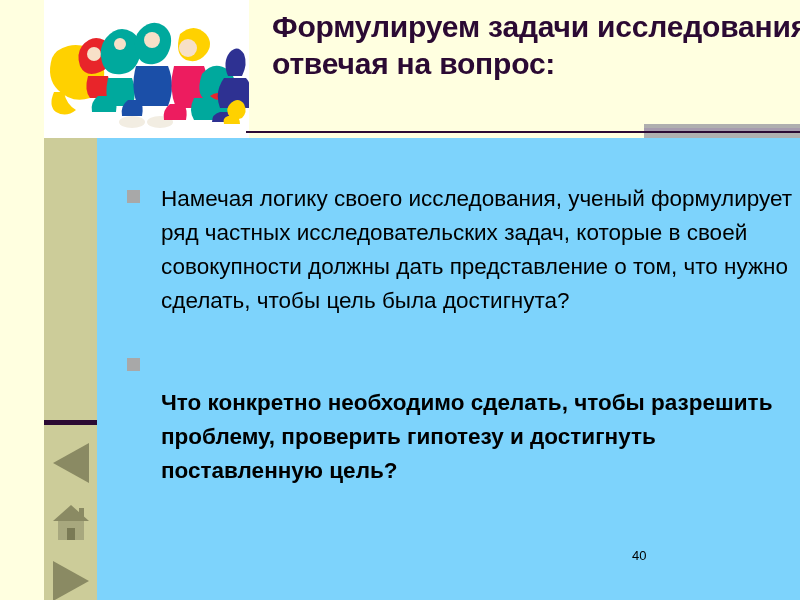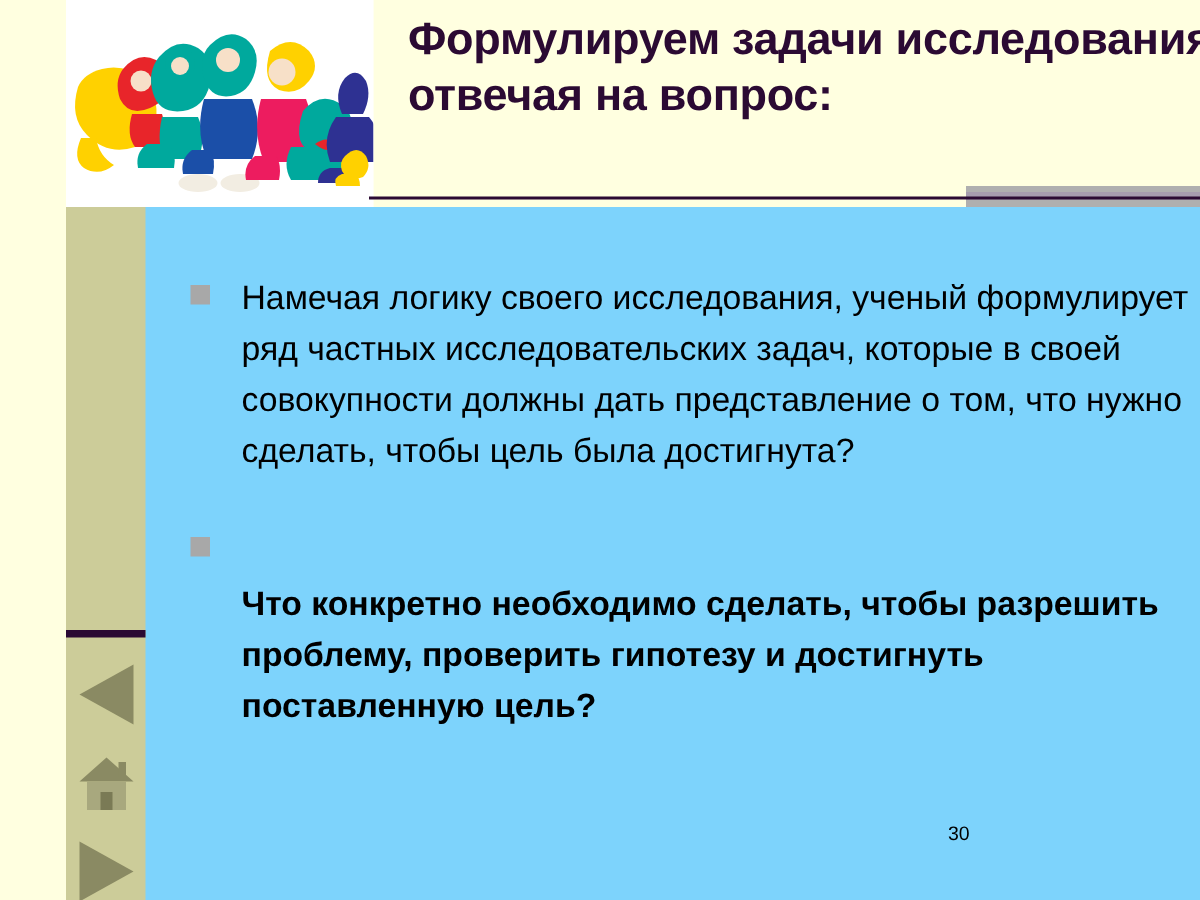--- a/index.html
+++ b/index.html
@@ -250,15 +250,15 @@
       <span class="bullet-marker"></span>
       <span class="bullet-text">Намечая логику своего исследования, ученый формулирует ряд частных исследовательских задач, которые в своей совокупности должны дать представление о том, что нужно сделать, чтобы цель была достигнута?</span>
     </div>
 
     <div id="bullet-2" class="bullet-row">
       <span class="bullet-marker"></span>
       <span class="bullet-text">Что конкретно необходимо сделать, чтобы разрешить проблему, проверить гипотезу и достигнуть поставленную цель?</span>
     </div>
   </div>
 
-  <div id="page-number">30</div>
+  <div id="page-number">40</div>
 
 </div>
 
 </body></html>

